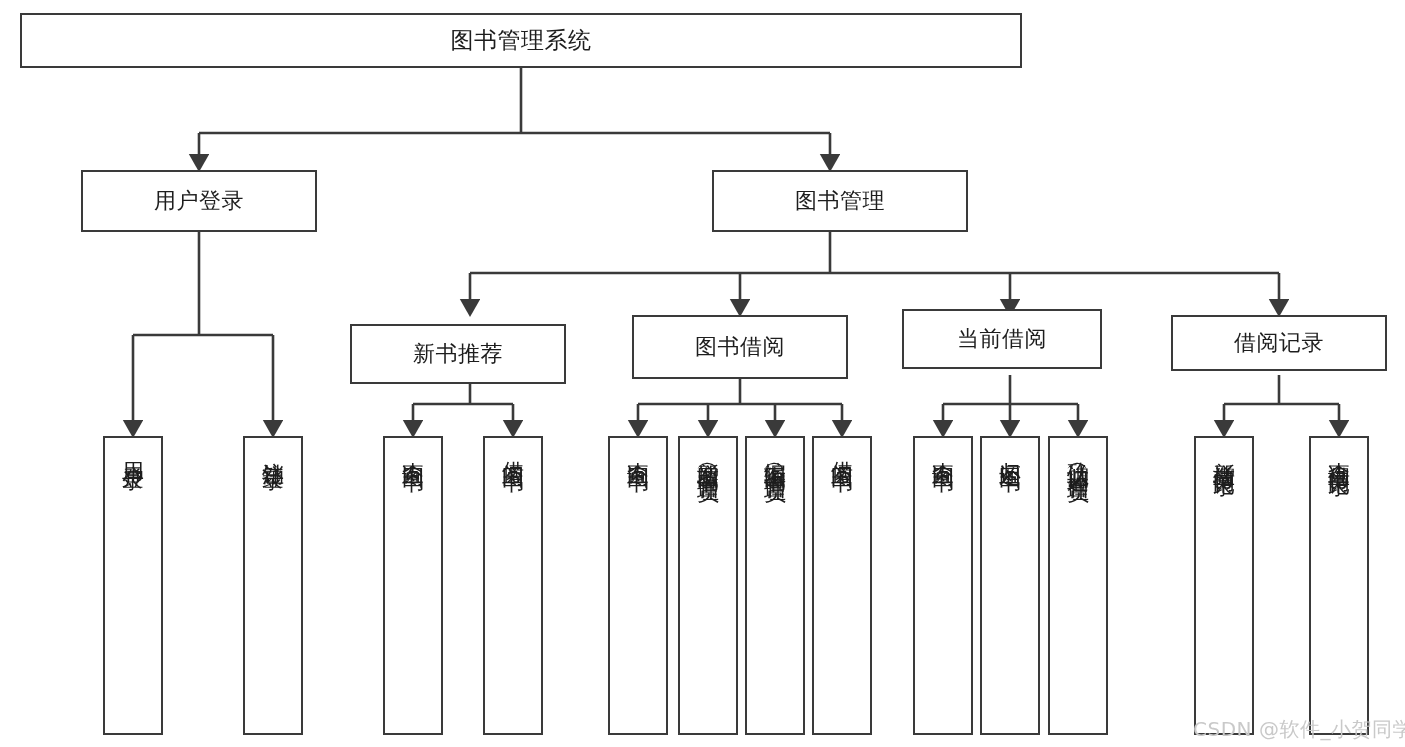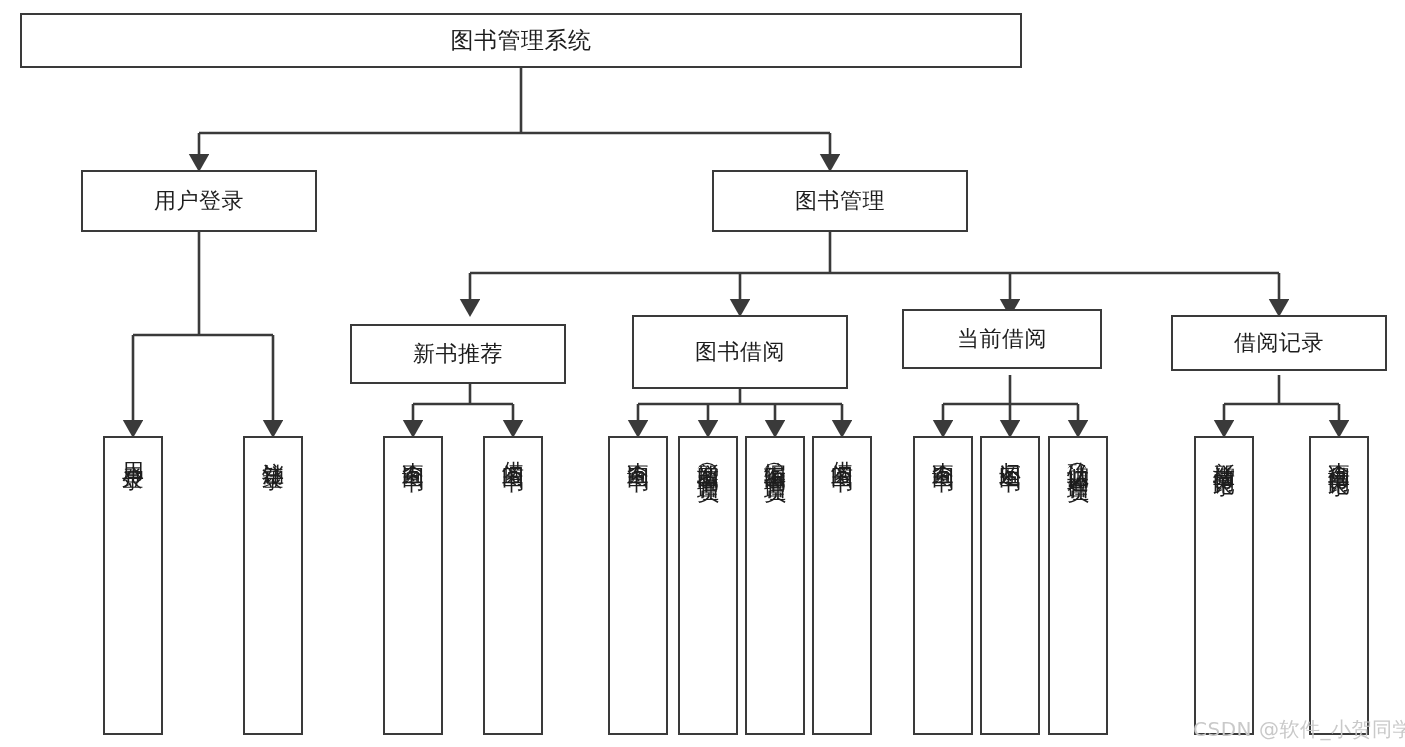--- a/index.html
+++ b/index.html
@@ -134,21 +134,21 @@
   <div class="node horiz" style="left:81px;  top:170px; width:236px; height:62px;">
     <span class="label">用户登录</span>
   </div>
   <div class="node horiz" style="left:712px; top:170px; width:256px; height:62px;">
     <span class="label">图书管理</span>
   </div>
 
   <div class="node horiz" style="left:350px;  top:315px; width:216px; height:60px;margin-top:9px;">
     <span class="label">新书推荐</span>
   </div>
-  <div class="node horiz" style="left:632px;  top:315px; width:216px; height:74px;">
+  <div class="node horiz" style="left:632px;  top:315px; width:216px; height:64px;">
     <span class="label">图书借阅</span>
   </div>
   <div class="node horiz" style="left:902px;  top:309px; width:200px; height:60px;">
     <span class="label">当前借阅</span>
   </div>
   <div class="node horiz" style="left:1171px; top:315px; width:216px; height:56px;">
     <span class="label">借阅记录</span>
   </div>
 
   <div class="node vert" style="left:103px; top:436px; width:60px; height:299px;">

